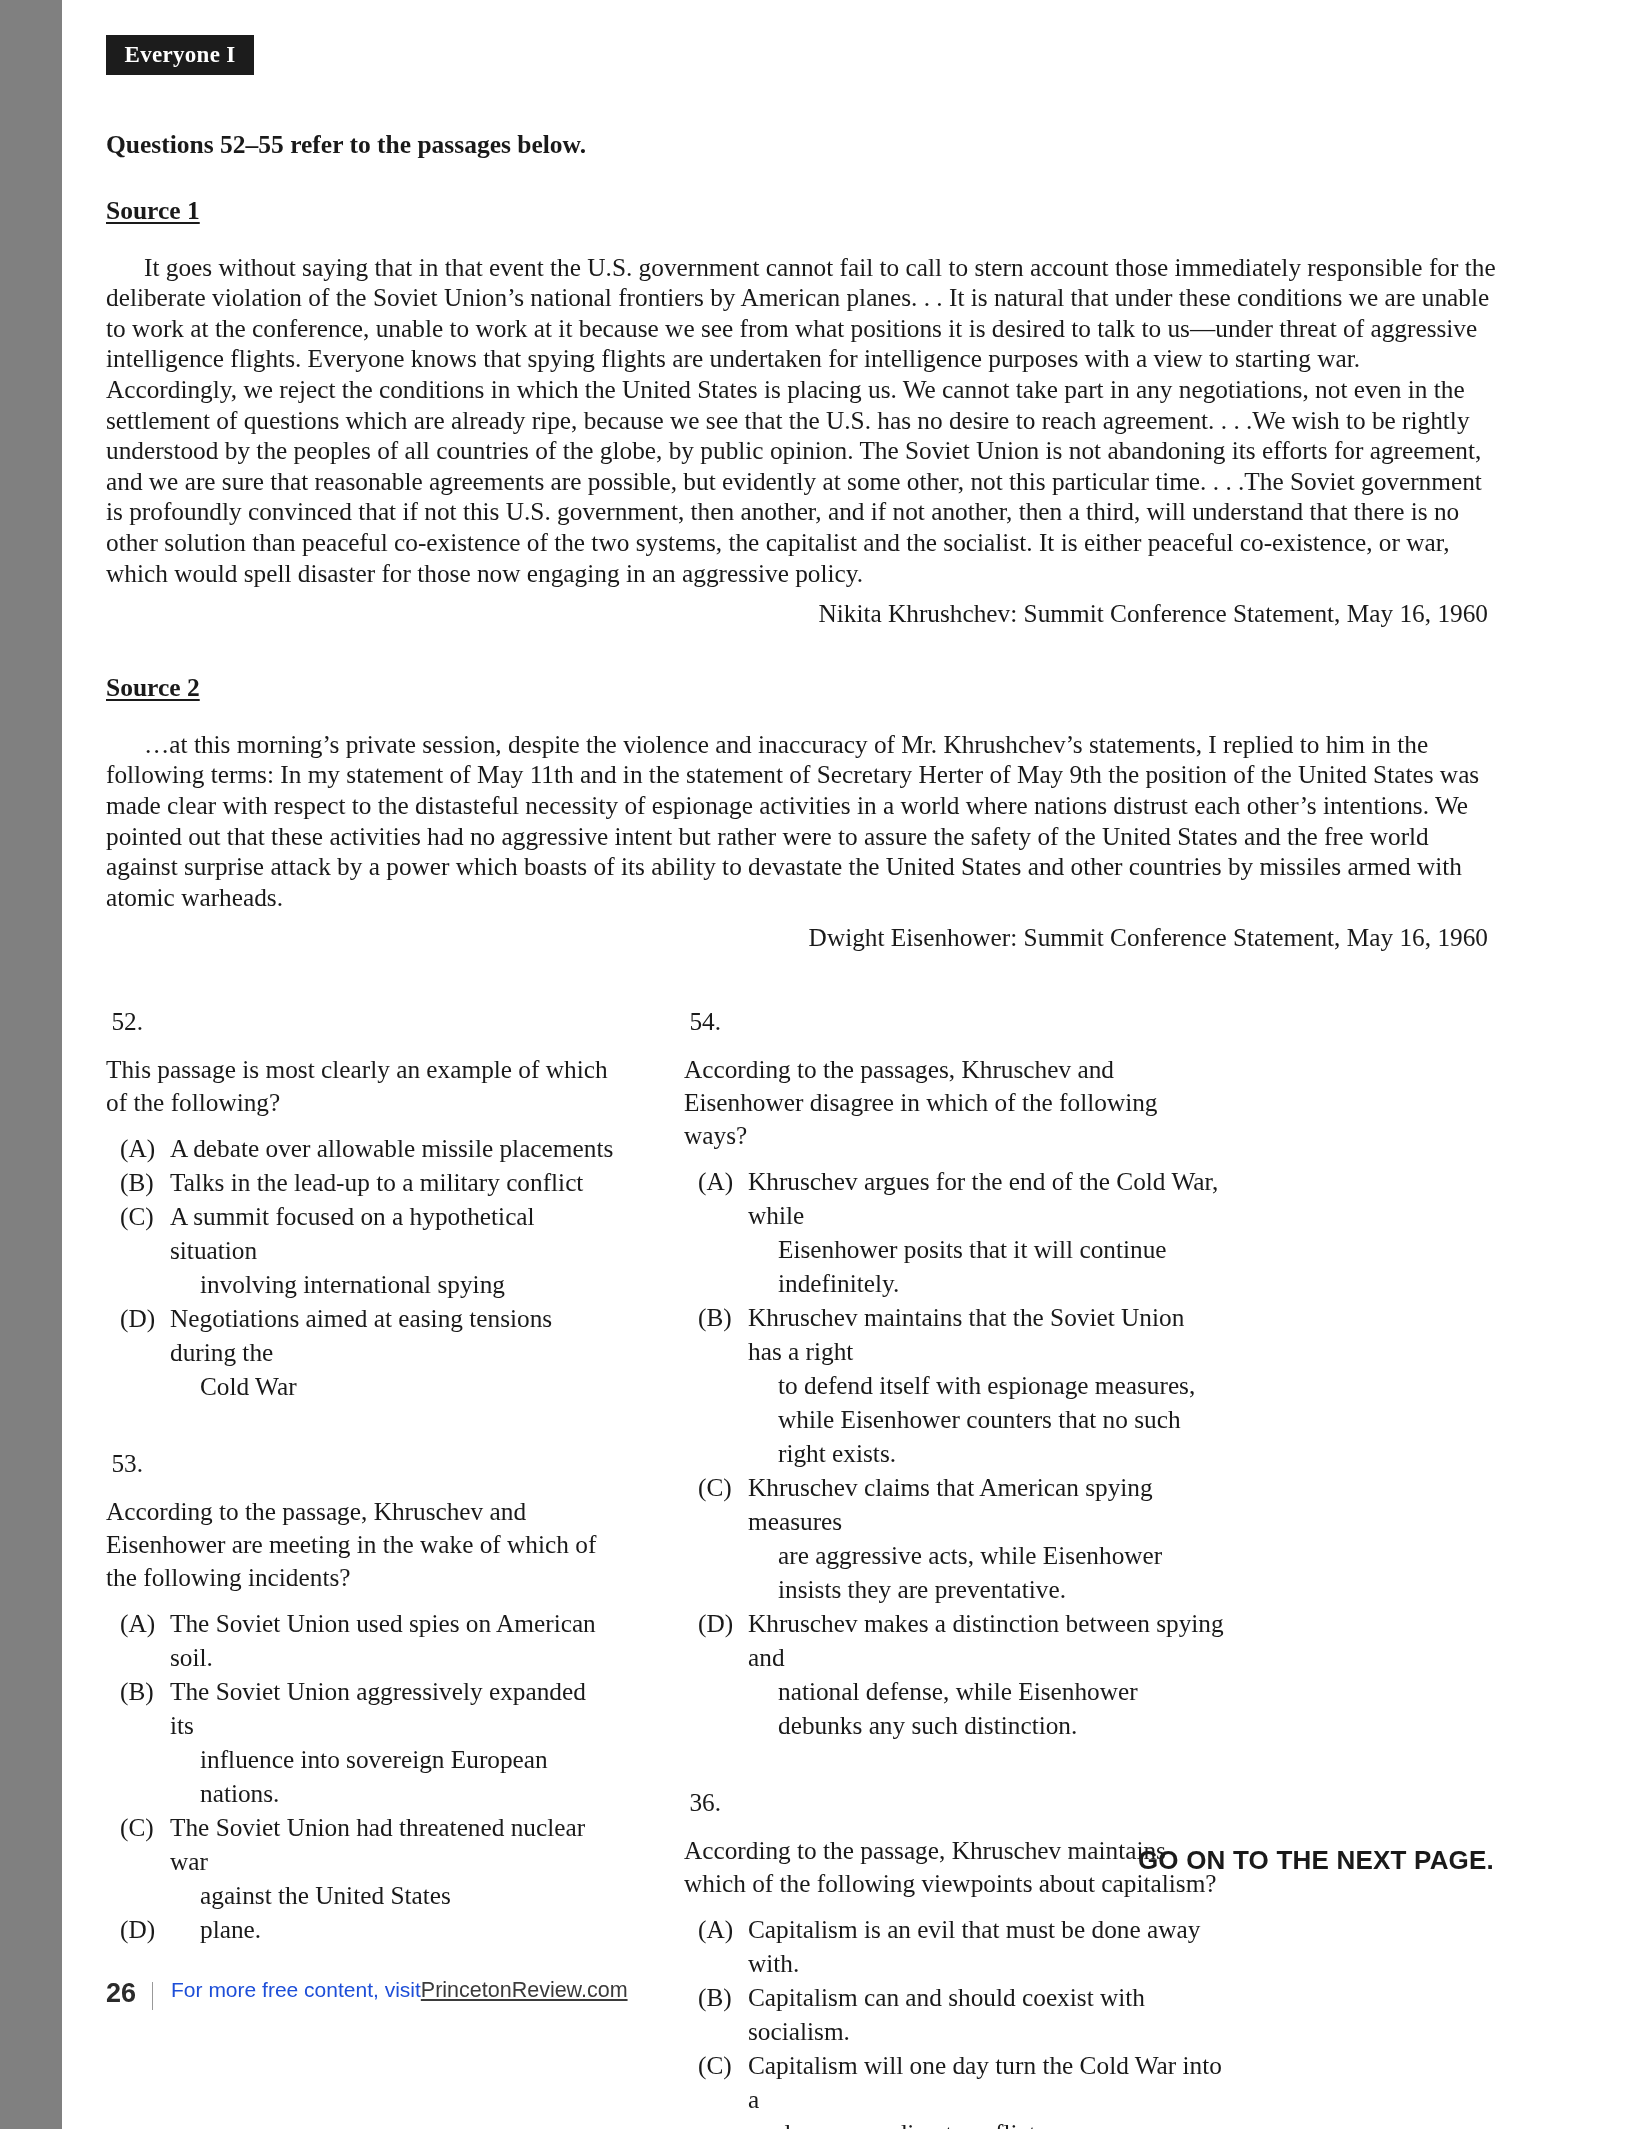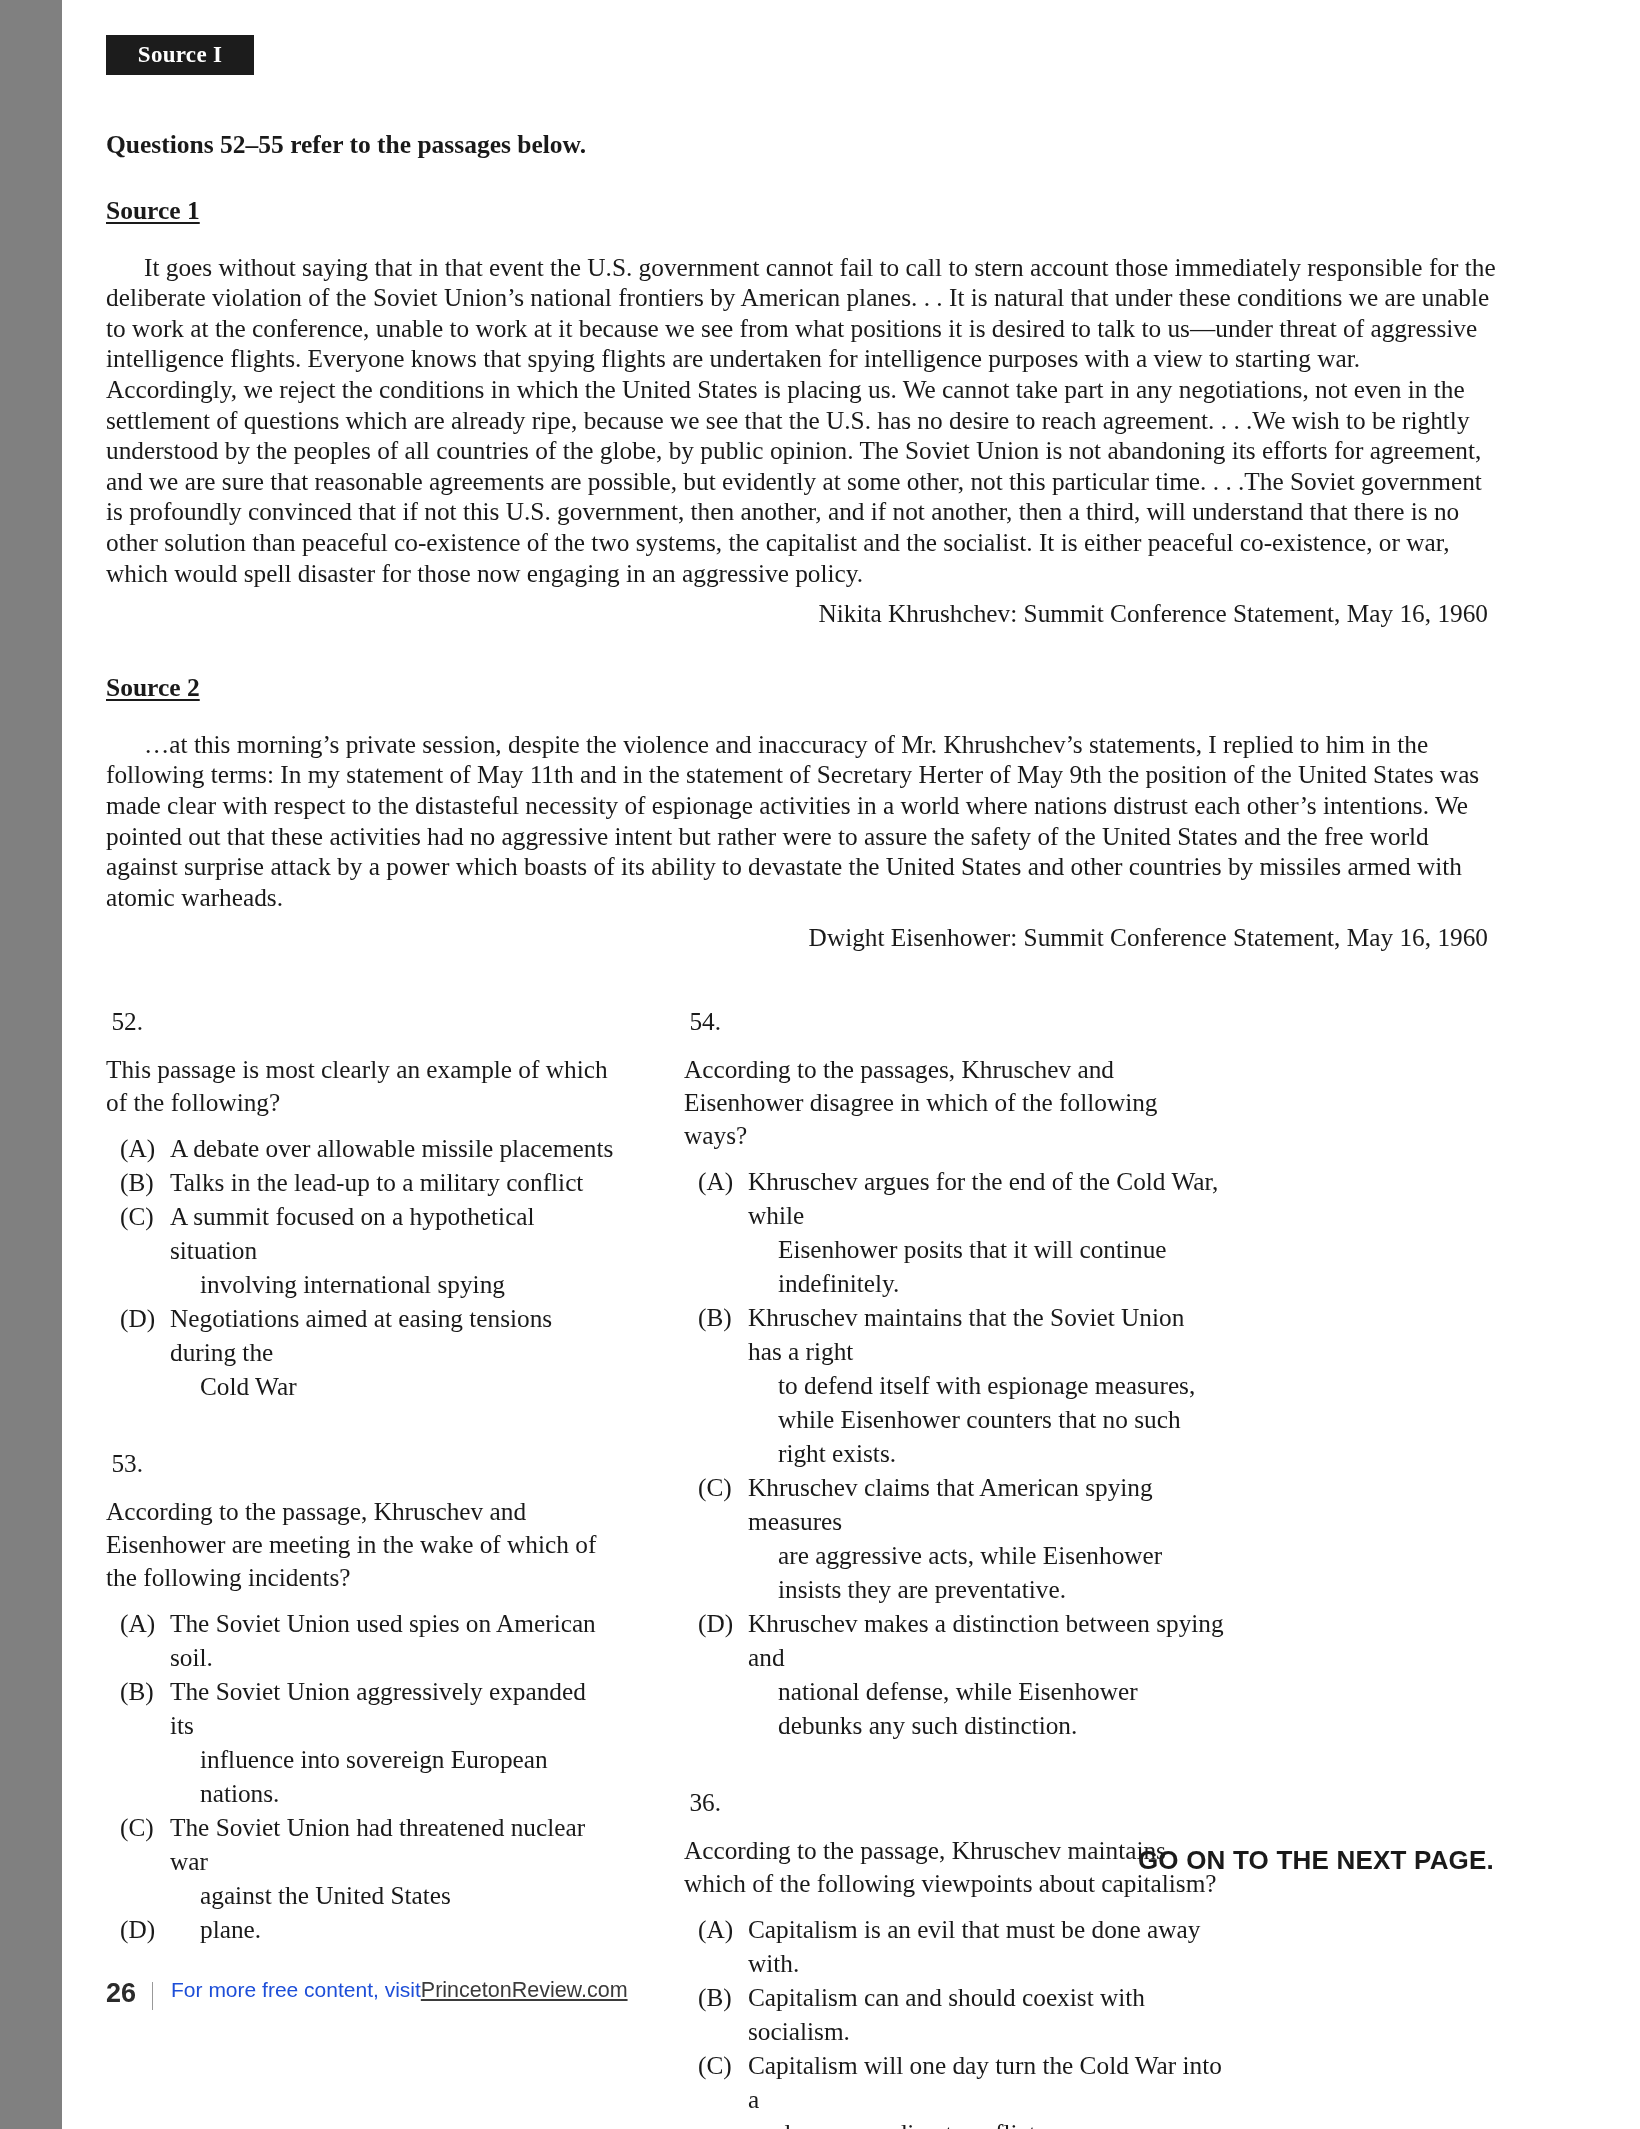--- a/index.html
+++ b/index.html
@@ -193,21 +193,21 @@
     text-underline-offset: 2px;
   }
 </style>
 </head>
 <body>
 
 <div class="page-edge-bar"></div>
 
 <div class="page">
 
-  <div class="section-tag">Source I</div>
+  <div class="section-tag">Everyone I</div>
 
   <div class="content">
 
     <div class="questions-heading">Questions 52–55 refer to the passages below.</div>
 
     <div>
       <div class="source-label">Source 1</div>
       <div class="passage"><span class="indent"></span><span>It goes without saying that in that event the U.S. government cannot fail to call to stern account those immediately responsible for the deliberate violation of the Soviet Union’s national frontiers by American planes. . . It is natural that under these conditions we are unable to work at the conference, unable to work at it because we see from what positions it is desired to talk to us—under threat of aggressive intelligence flights. Everyone knows that spying flights are undertaken for intelligence purposes with a view to starting war. Accordingly, we reject the conditions in which the United States is placing us. We cannot take part in any negotiations, not even in the settlement of questions which are already ripe, because we see that the U.S. has no desire to reach agreement. . . .We wish to be rightly understood by the peoples of all countries of the globe, by public opinion. The Soviet Union is not abandoning its efforts for agreement, and we are sure that reasonable agreements are possible, but evidently at some other, not this particular time. . . .The Soviet government is profoundly convinced that if not this U.S. government, then another, and if not another, then a third, will understand that there is no other solution than peaceful co-existence of the two systems, the capitalist and the socialist. It is either peaceful co-existence, or war, which would spell disaster for those now engaging in an aggressive policy.</span></div>
       <div class="attribution">Nikita Khrushchev: Summit Conference Statement,  May 16, 1960</div>
     </div>

